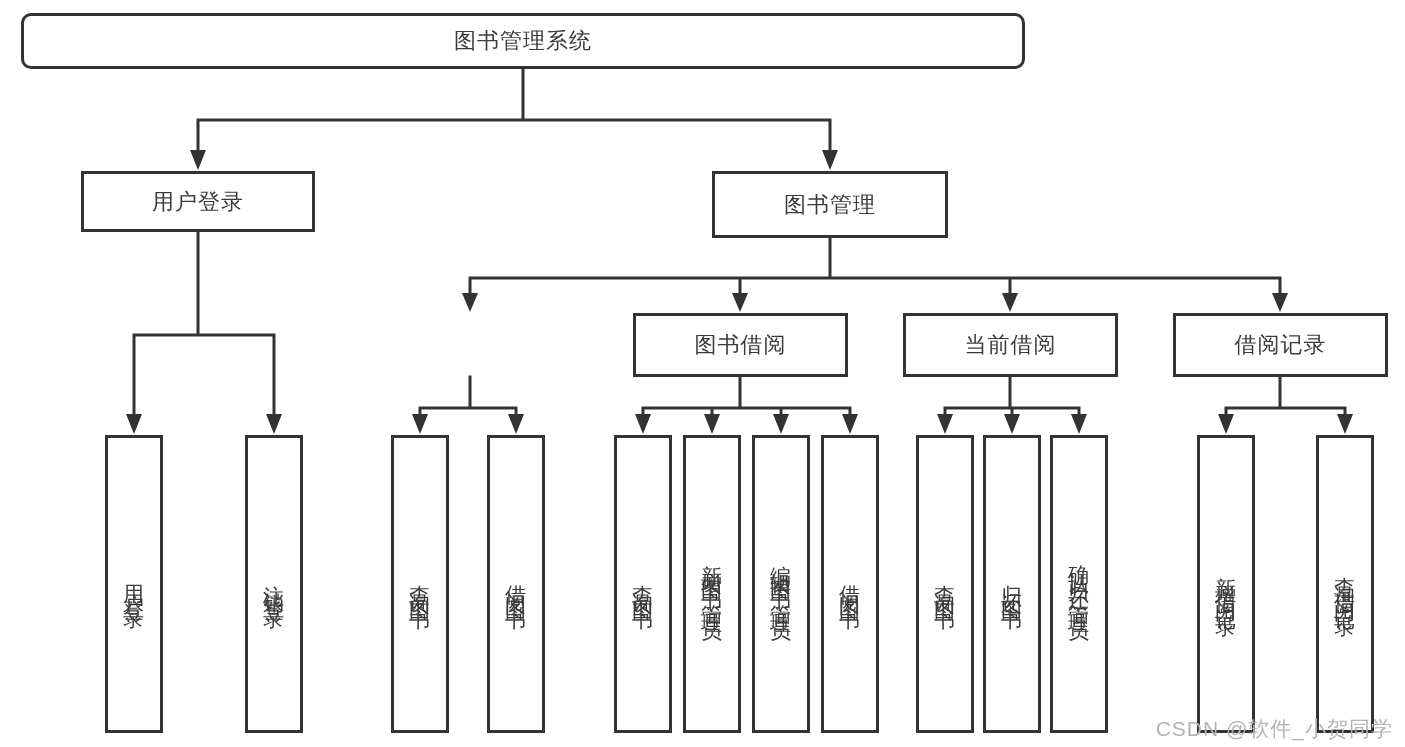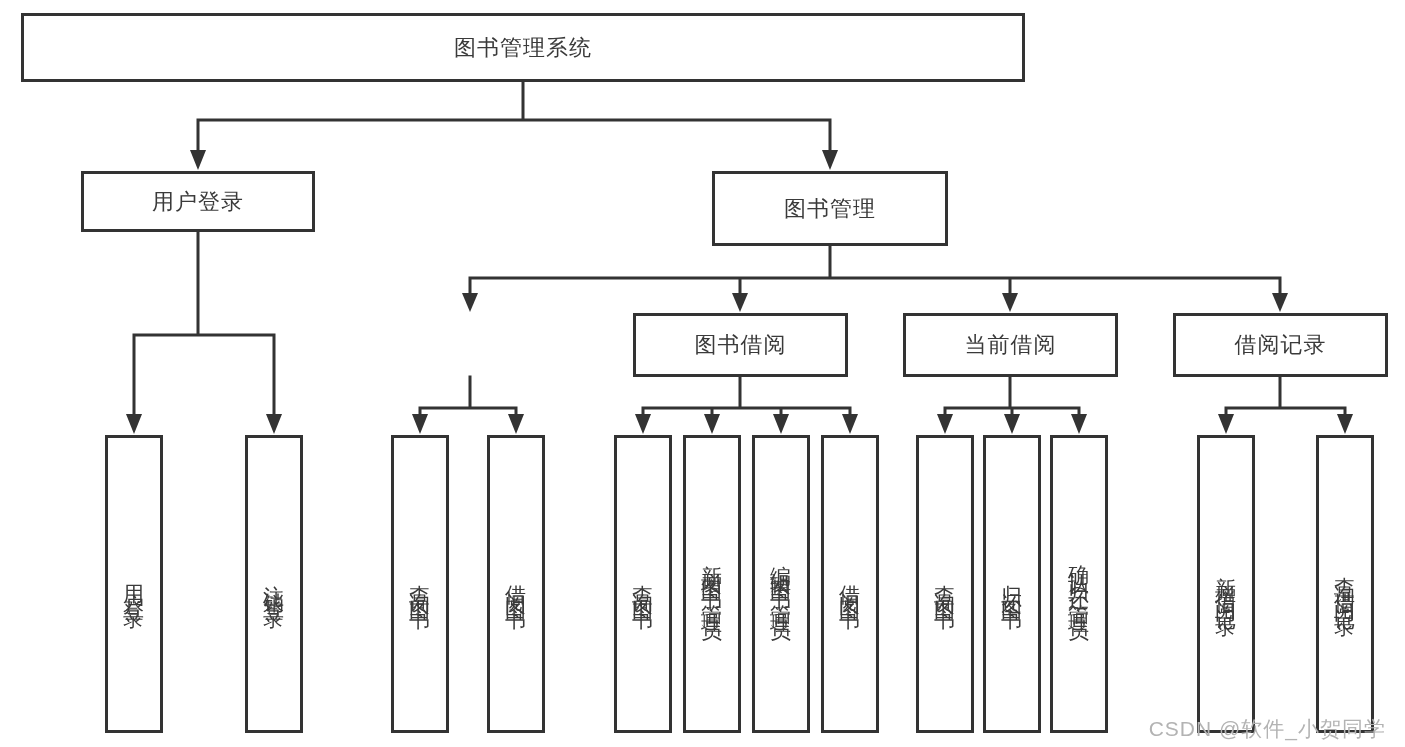--- a/index.html
+++ b/index.html
@@ -39,44 +39,44 @@
     font-size: 21px;
     letter-spacing: 0;
   }
   .leaf .vtext {
     writing-mode: vertical-rl;
     text-orientation: mixed;
     letter-spacing: 8px;
     line-height: 1;
   }
   
-  .n-root   { left: 21px;   top: 13px;  width: 1004px; height: 69px; }
+  .n-root   { left: 21px;   top: 13px;  width: 1004px; height: 56px; border-radius: 10px; }
   .n-l2-a   { left: 81px;   top: 171px; width: 234px;  height: 61px; }
-  .n-l2-b   { left: 712px;  top: 171px; width: 236px;  height: 75px; }
+  .n-l2-b   { left: 712px;  top: 171px; width: 236px;  height: 67px; }
   .n-l3-a   { left: 363px;  top: 313px; width: 215px;  height: 64px; }
   .n-l3-b   { left: 633px;  top: 313px; width: 215px;  height: 64px; }
   .n-l3-c   { left: 903px;  top: 313px; width: 215px;  height: 64px; }
   .n-l3-d   { left: 1173px; top: 313px; width: 215px;  height: 64px; }
   .lf       { top: 435px; width: 58px; height: 298px; }
   .lf-u0    { left: 105px; }
   .lf-u1    { left: 245px; }
   .lf-n0    { left: 391px; }
   .lf-n1    { left: 487px; }
   .lf-b0    { left: 614px; }
   .lf-b1    { left: 683px; }
   .lf-b2    { left: 752px; }
   .lf-b3    { left: 821px; }
   .lf-c0    { left: 916px; }
   .lf-c1    { left: 983px; }
   .lf-c2    { left: 1050px; }
   .lf-r0    { left: 1197px; }
   .lf-r1    { left: 1316px; }
   .watermark {
     position: absolute;
-    right: 19px;
+    right: 12px;
     bottom: 4px;
     color: #b3b3b3;
     font-size: 21px;
     letter-spacing: 1px;
     z-index: 5;
     white-space: nowrap;
     text-align: right;
   }
 </style>
 </head>

